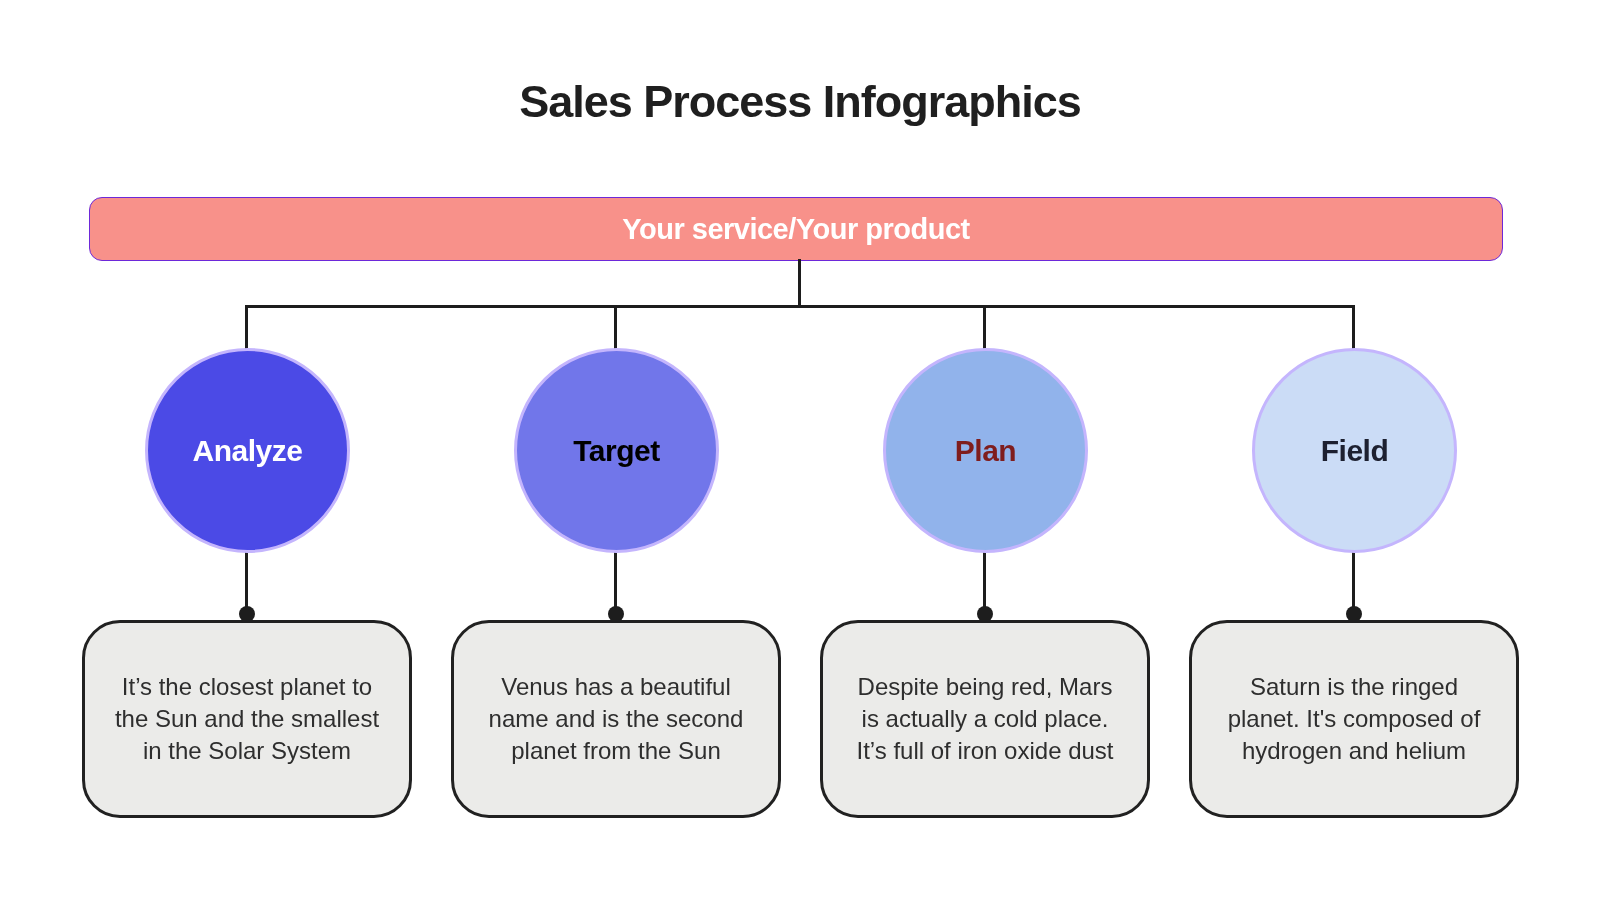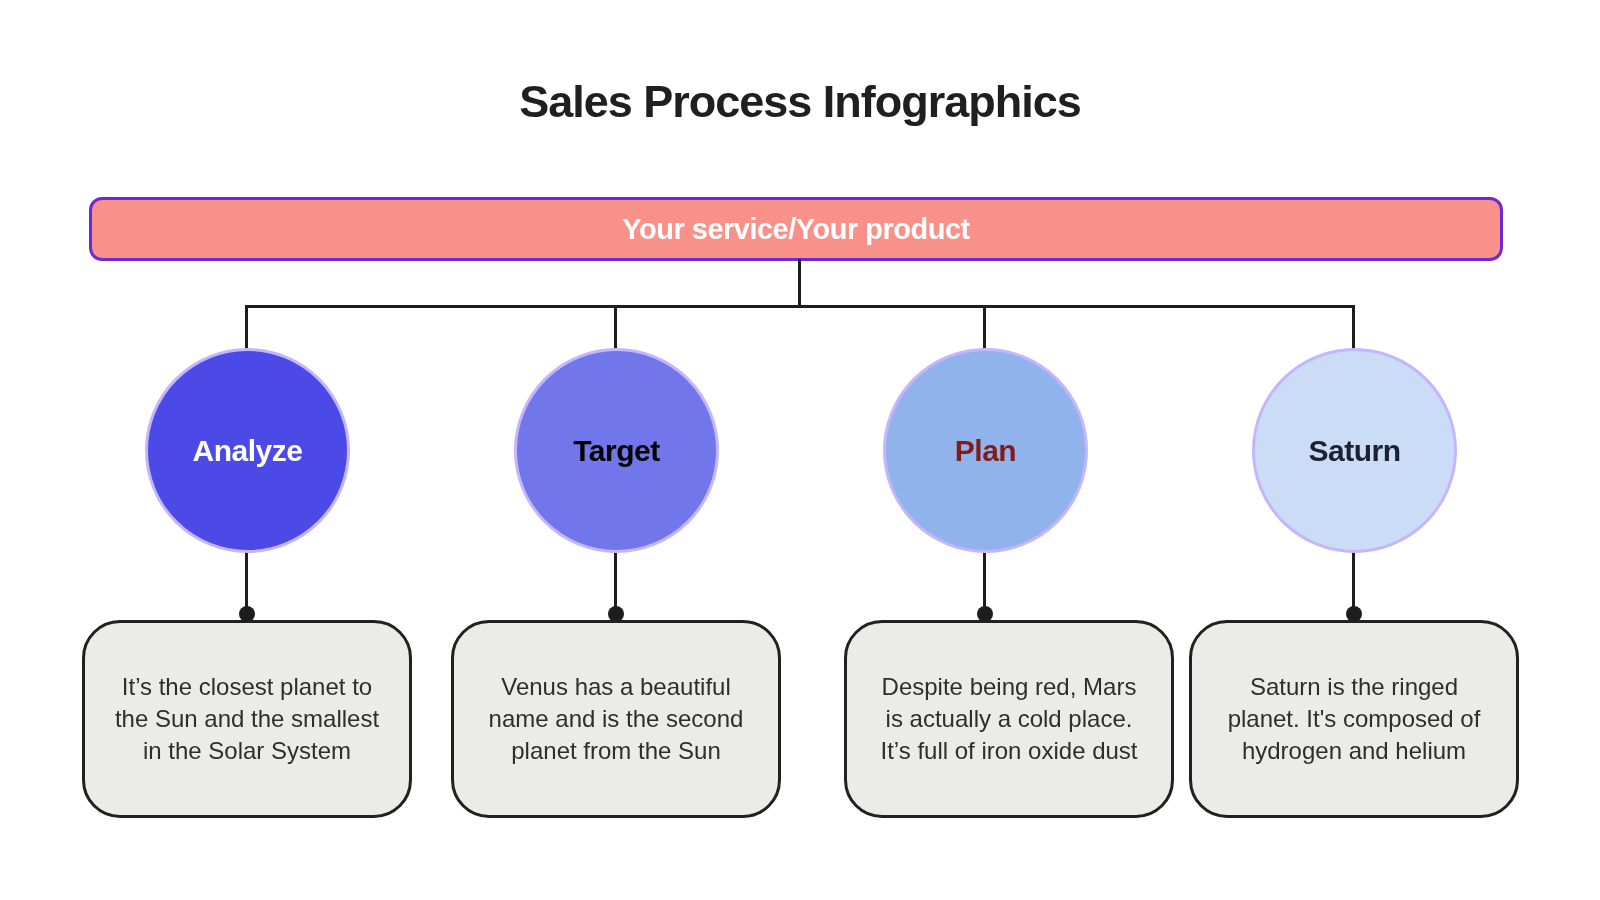--- a/index.html
+++ b/index.html
@@ -23,21 +23,21 @@
     letter-spacing: -1px;
     color: #1f1f1f;
   }
   .root-bar {
     position: absolute;
     left: 89px;
     top: 197px;
     width: 1414px;
     height: 64px;
     box-sizing: border-box;
-    border: 3px solid #6d28d9;
+    border: 1px solid #6d28d9;
     border-radius: 13px;
     display: flex;
     align-items: center;
     justify-content: center;
   }
   .root-bar .bar-label {
     color: #ffffff;
     font-size: 29px;
     font-weight: 700;
     letter-spacing: -0.5px;
@@ -86,21 +86,21 @@
   .desc-text {
     font-size: 24px;
     line-height: 32px;
     color: #2e2e2e;
     text-align: center;
     white-space: pre-line;
   }
   
   .col0 .circle { left: 145px; }  .col0 .desc-box { left: 82px; }
   .col1 .circle { left: 514px; }  .col1 .desc-box { left: 451px; }
-  .col2 .circle { left: 883px; }  .col2 .desc-box { left: 844px; }
+  .col2 .circle { left: 883px; }  .col2 .desc-box { left: 820px; }
   .col3 .circle { left: 1252px; } .col3 .desc-box { left: 1189px; }
   .stub-top    { width: 3px; top: 305px; height: 45px; }
   .stub-bottom { width: 3px; top: 551px; height: 70px; }
   .x0 { left: 245px; } .x1 { left: 614px; } .x2 { left: 983px; } .x3 { left: 1352px; }
   .d0 { left: 239px; } .d1 { left: 608px; } .d2 { left: 977px; } .d3 { left: 1346px; }
   .dot { top: 606px; }
 </style>
 </head>
 <body>
 
@@ -158,21 +158,21 @@
     </div>
     <div class="desc-box" style="background-color: rgb(235, 235, 233);">
       <div class="desc-text">Despite being red, Mars
 is actually a cold place.
 It’s full of iron oxide dust</div>
     </div>
   </div>
 
   <div class="col3">
     <div class="circle" style="background-color: rgb(203, 220, 246);">
-      <span class="circle-label" style="color: rgb(29, 32, 48);">Saturn</span>
+      <span class="circle-label" style="color: rgb(29, 32, 48);">Field</span>
     </div>
     <div class="desc-box" style="background-color: rgb(235, 235, 233);">
       <div class="desc-text">Saturn is the ringed
 planet. It's composed of
 hydrogen and helium</div>
     </div>
   </div>
 
 </div>
 

